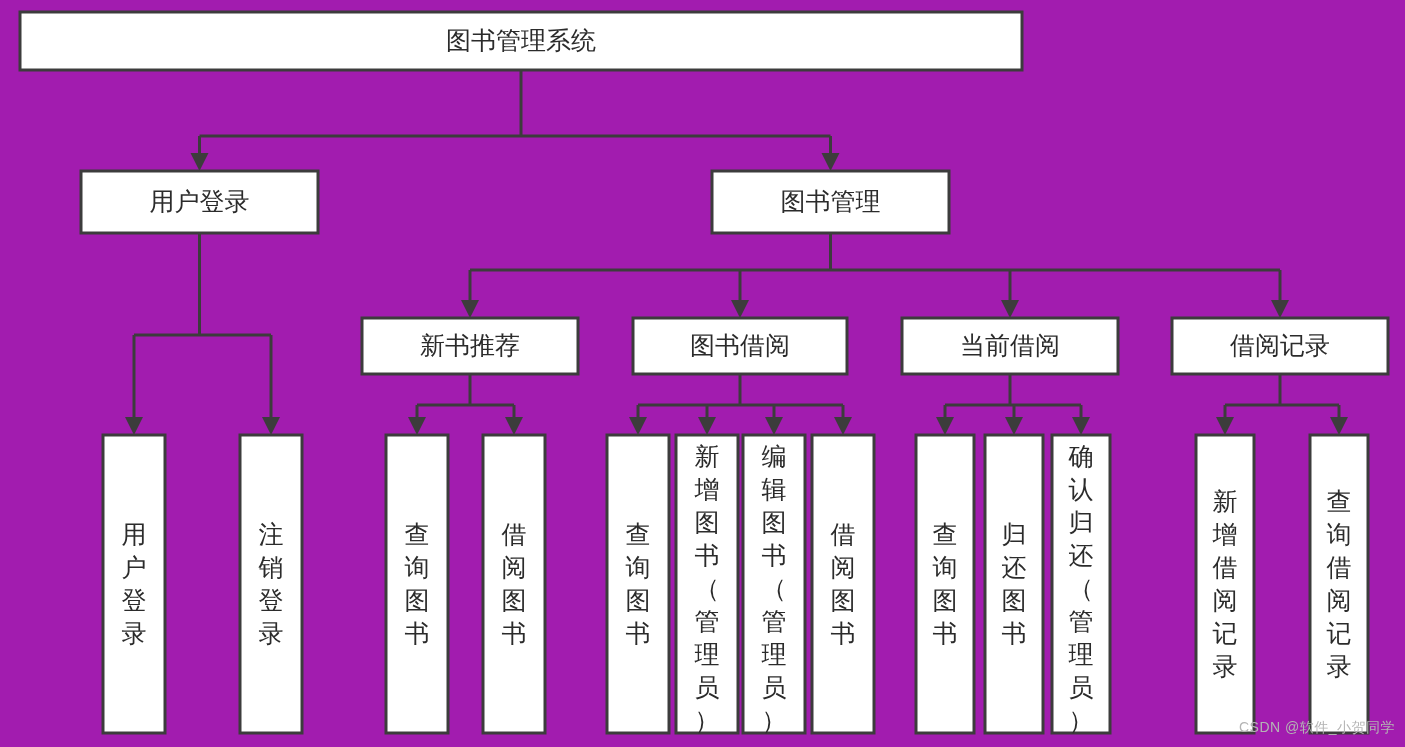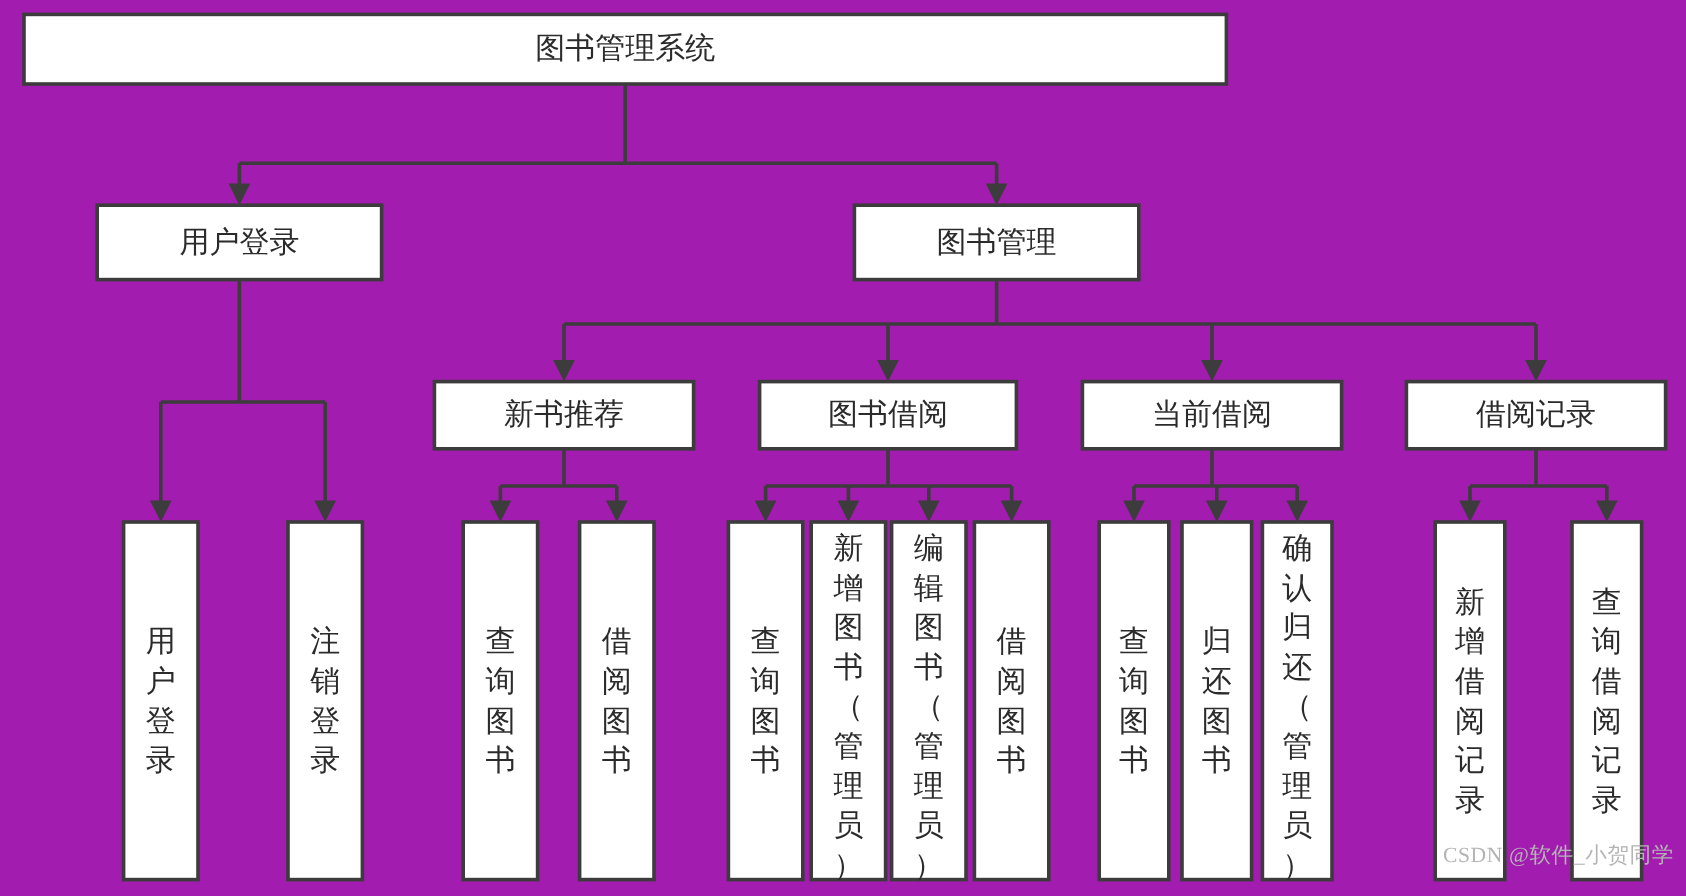--- a/index.html
+++ b/index.html
@@ -54,23 +54,23 @@
   .node-label-vertical {
     fill: #2b2b2b;
     font-family: "Liberation Sans", "DejaVu Sans", sans-serif;
     font-size: 25px;
     font-weight: 400;
     text-anchor: middle;
   }
   .watermark-text {
     position: absolute;
     right: 10px;
-    bottom: 23px;
-    font-family: Liberation Serif, serif;
-    font-size: 18px;
+    bottom: 10px;
+    font-family: Liberation Sans, sans-serif;
+    font-size: 14px;
     color: #b4b4b4;
     white-space: nowrap;
     letter-spacing: 0.5px;
   }
 </style>
 </head>
 <body>
 
 <div id="diagram-root">
   <svg class="diagram-canvas" viewBox="0 0 1405 747">

